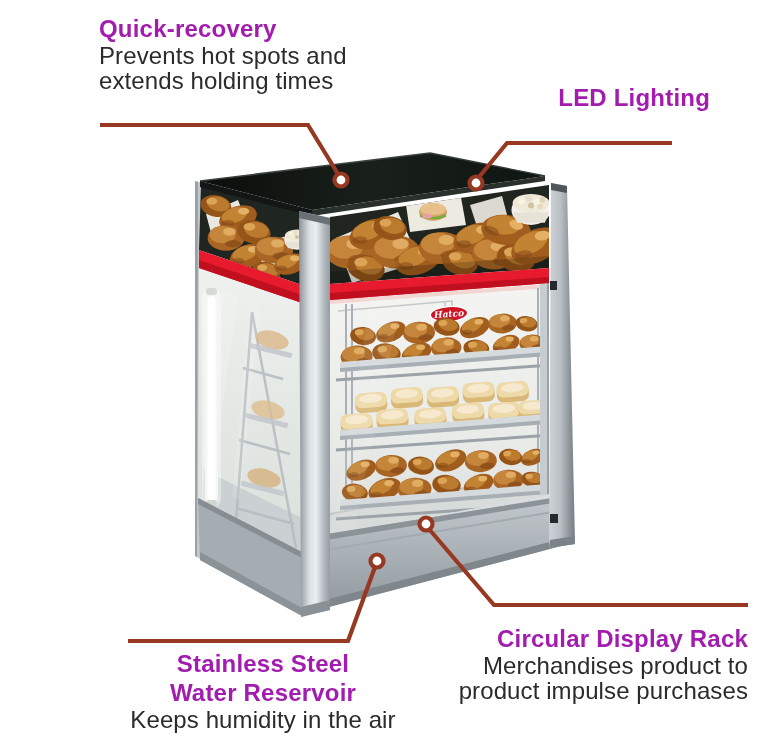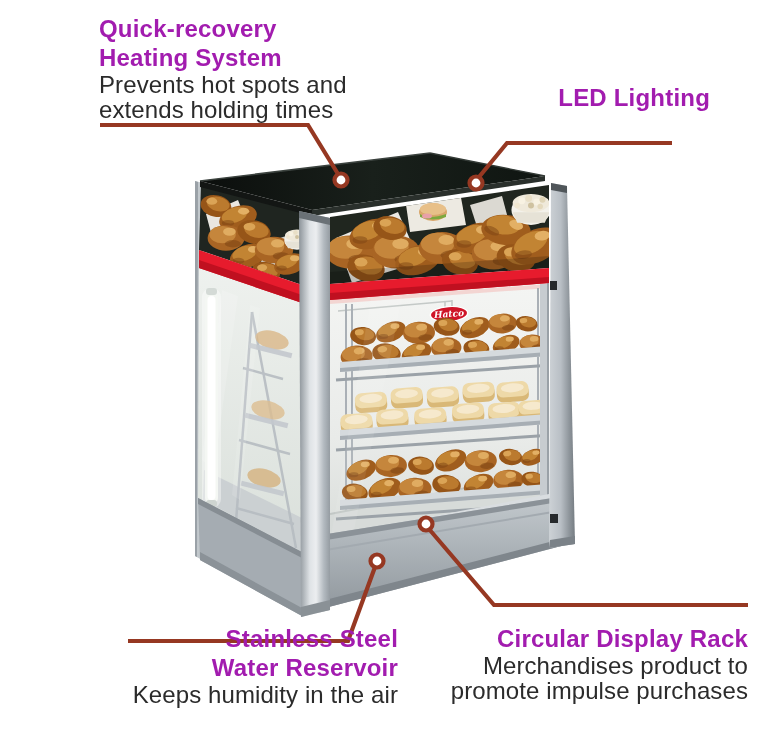--- a/index.html
+++ b/index.html
@@ -11,21 +11,21 @@
   .callout{position:absolute;}
   .callout .title{
     color:#a21caf;font-weight:700;font-size:24px;line-height:29px;letter-spacing:.2px;
   }
   .callout .desc{
     color:#2B2B2B;font-size:24px;line-height:25px;letter-spacing:.1px;
   }
   #c-heating{left:99px;top:14px;text-align:left;width:270px;}
   #c-led{left:470px;top:83px;width:240px;text-align:right;}
   #c-rack{right:22px;top:592px;width:300px;text-align:right;margin-top:32px;}
-  #c-reservoir{left:128px;top:624px;width:270px;text-align:right;}
+  #c-reservoir{left:128px;top:649px;width:270px;text-align:center;}
 </style>
 </head>
 <body>
 
 <div class="stage">
 
   <svg class="art" width="770" height="742" viewBox="0 0 770 742" xmlns="http://www.w3.org/2000/svg">
     <defs>
       <linearGradient id="gTop" x1="0" y1="0" x2="1" y2="0">
         <stop offset="0" stop-color="#0b0e0c"></stop>
@@ -359,33 +359,32 @@
     <g fill="#ffffff" stroke="#963822" stroke-width="4.2">
       <circle cx="341" cy="180" r="6.5"></circle>
       <circle cx="476" cy="183" r="6.5"></circle>
       <circle cx="426" cy="524" r="6.5"></circle>
       <circle cx="377" cy="561" r="6.5"></circle>
     </g>
   </svg>
 
   <div class="callout" id="c-heating">
     <div class="title">Quick-recovery</div>
-    <div class="title">Heating System</div>
     <div class="desc">Prevents hot spots and</div>
     <div class="desc">extends holding times</div>
   </div>
 
   <div class="callout" id="c-led">
     <div class="title">LED Lighting</div>
   </div>
 
   <div class="callout" id="c-rack">
     <div class="title">Circular Display Rack</div>
     <div class="desc">Merchandises product to</div>
-    <div class="desc">promote impulse purchases</div>
+    <div class="desc">product impulse purchases</div>
   </div>
 
   <div class="callout" id="c-reservoir">
     <div class="title">Stainless Steel</div>
     <div class="title">Water Reservoir</div>
     <div class="desc">Keeps humidity in the air</div>
   </div>
 
 </div>
 

